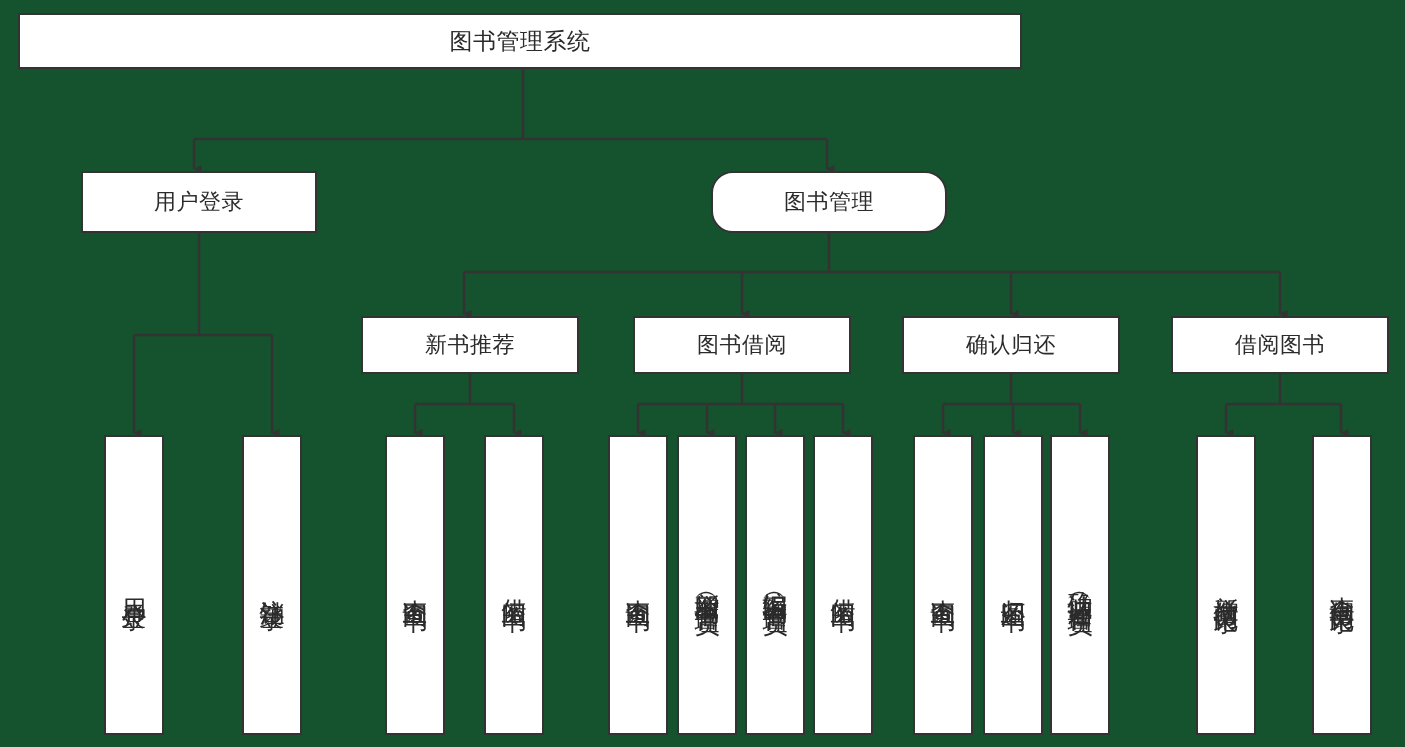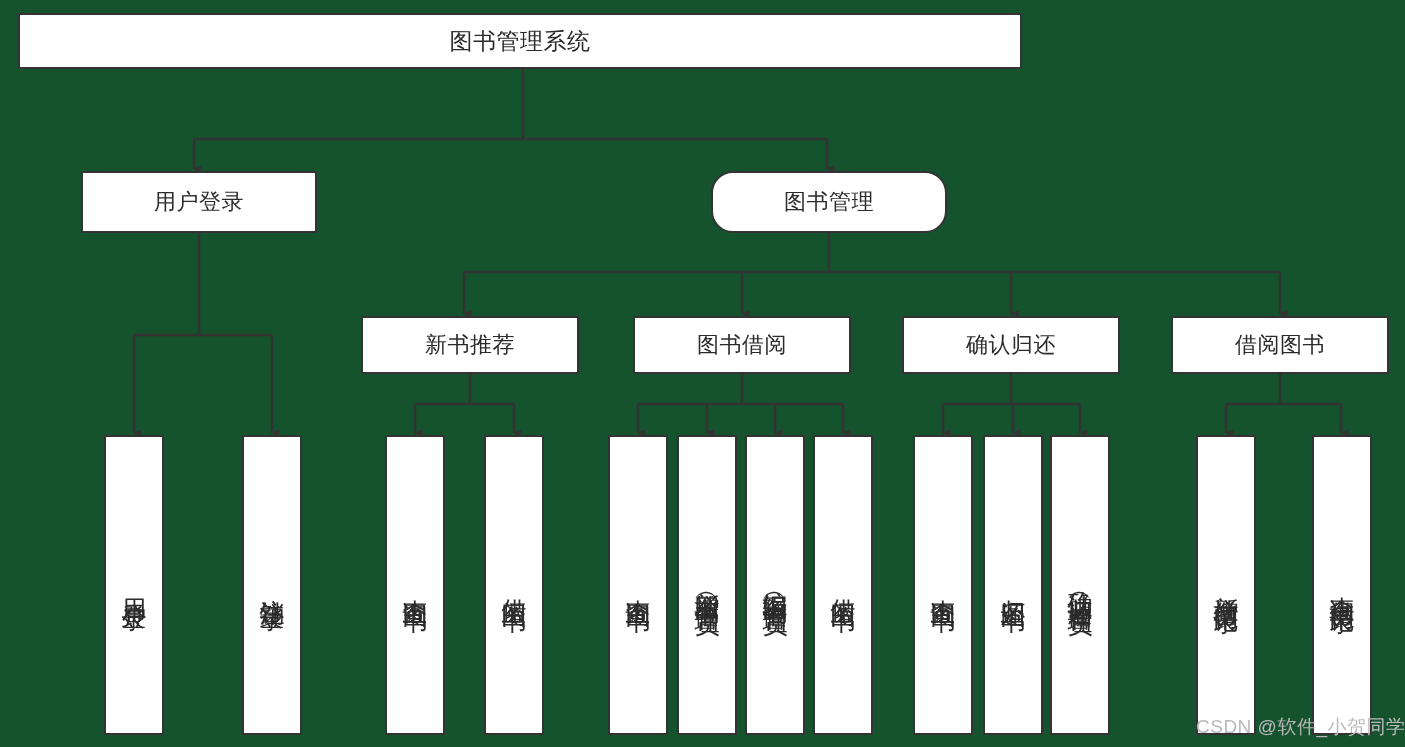--- a/index.html
+++ b/index.html
@@ -172,15 +172,14 @@
         <span class="node-label" style="color: rgb(43, 43, 43);">确认归还（管理员）</span>
       </div>
       <div class="node vertical" style="left: 1196px; top: 435px; width: 60px; height: 300px; border-color: rgb(51, 51, 51); background: rgb(255, 255, 255);">
         <span class="node-label" style="color: rgb(43, 43, 43);">新增借阅记录</span>
       </div>
       <div class="node vertical" style="left: 1312px; top: 435px; width: 60px; height: 300px; border-color: rgb(51, 51, 51); background: rgb(255, 255, 255);">
         <span class="node-label" style="color: rgb(43, 43, 43);">查询借阅记录</span>
       </div>
     </div>
 
-  <div class="watermark" style="left: 1196px; top: 714px; color: rgb(185, 185, 185);">CSDN @软件_小贺同学</div>
 
 </div>
 
 </body></html>

